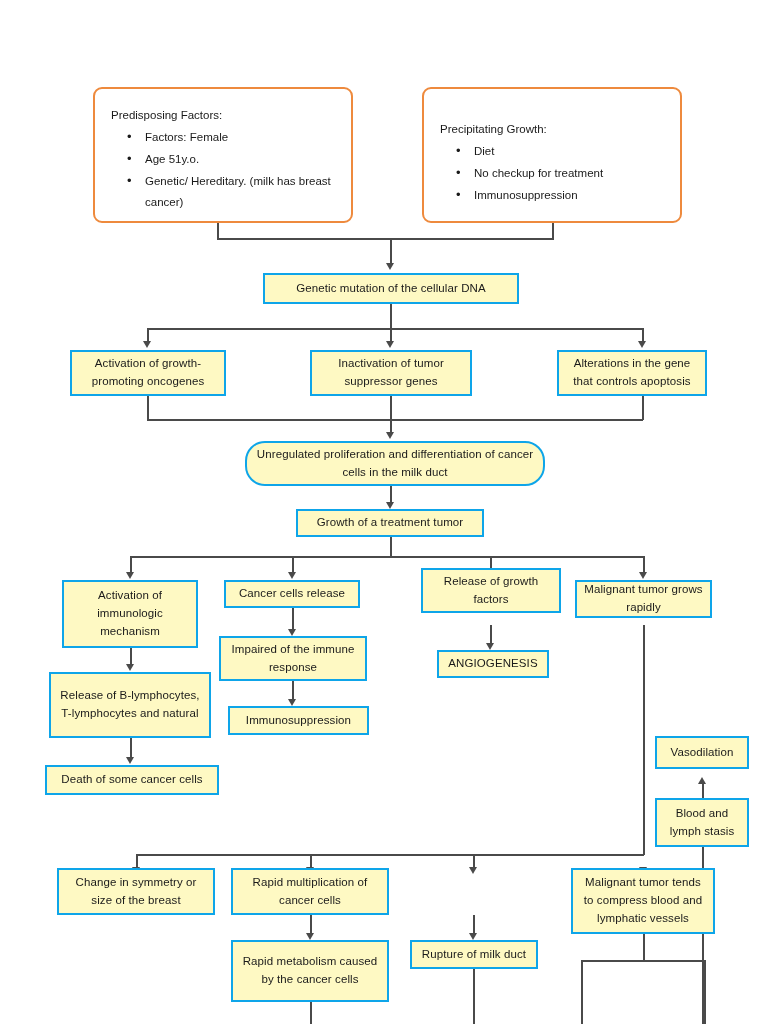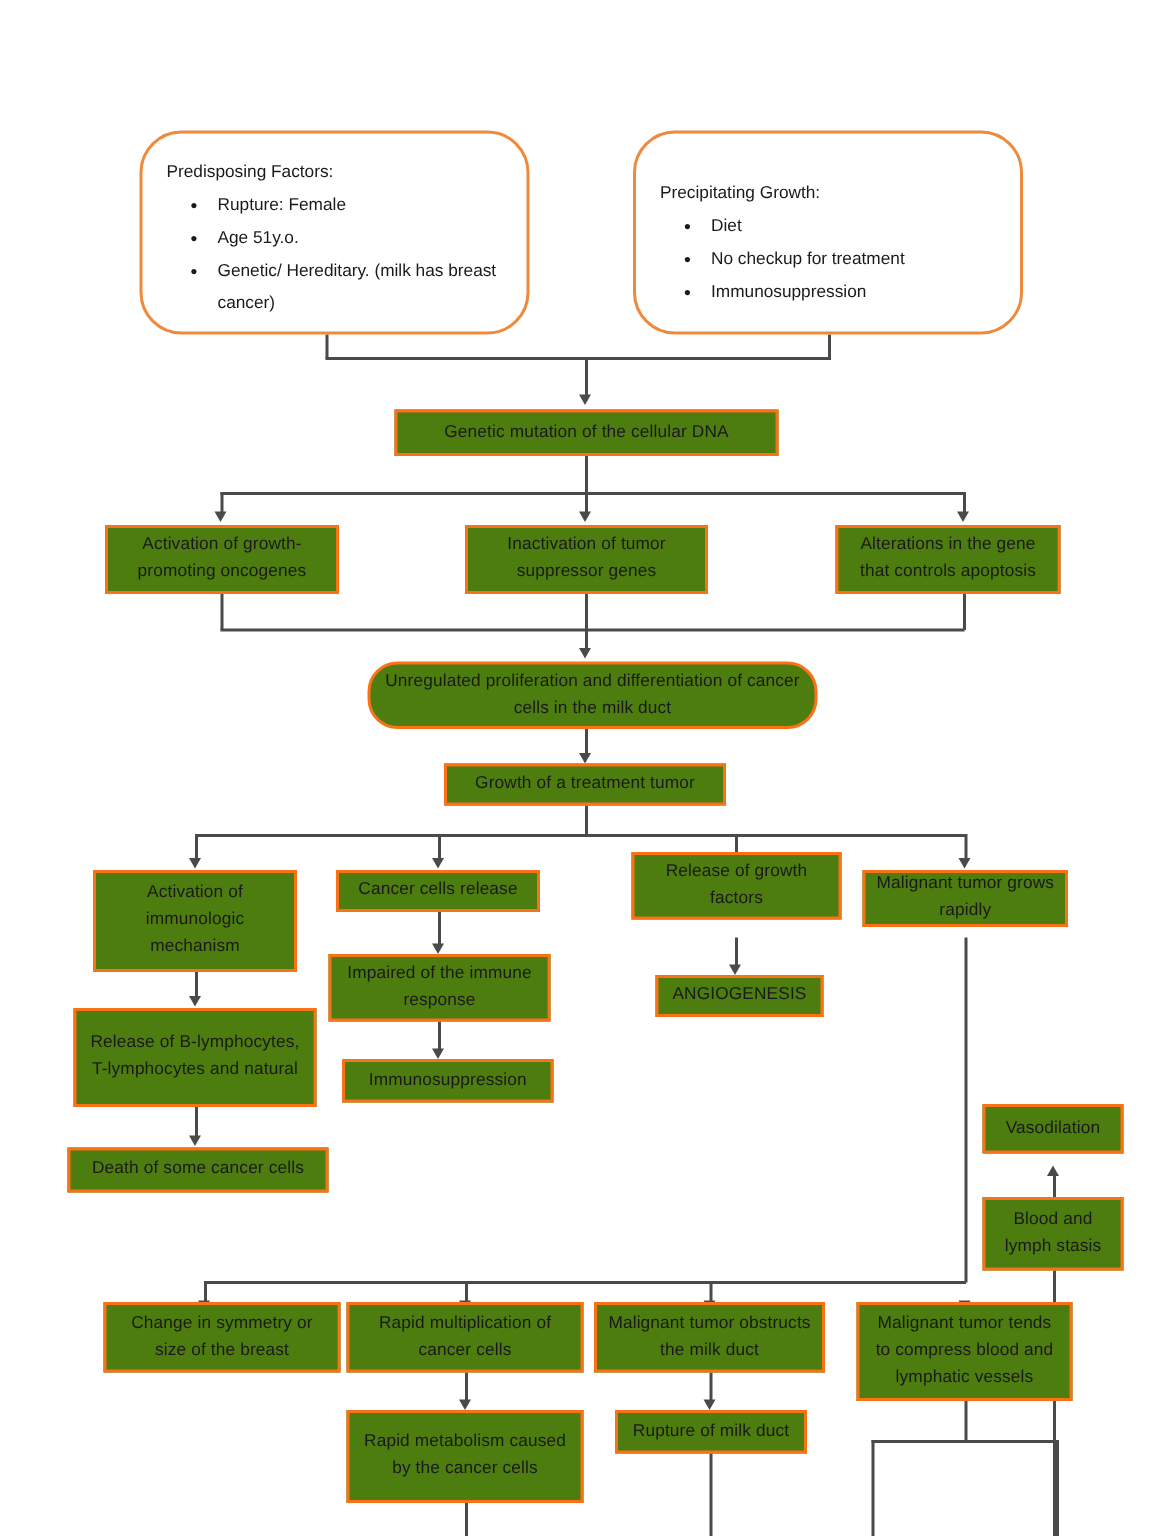--- a/index.html
+++ b/index.html
@@ -12,40 +12,40 @@
     width:768px;
     height:1024px;
     overflow:hidden;
     background:#ffffff;
   }
 
   
   .node{
     position:absolute;
     box-sizing:border-box;
-    background:#4d7c0f;
-    border:2px solid #f97316;
+    background:#fef9c3;
+    border:2px solid #0ea5e9;
     display:flex;
     align-items:center;
     justify-content:center;
     text-align:center;
     font-size:11.5px;
     line-height:1.55;
     padding:3px 6px;
     z-index:3;
     letter-spacing:.1px;
   }
 
   
   .card{
     position:absolute;
     box-sizing:border-box;
     background:#ffffff;
     border:2px solid #EE8A3D;
-    border-radius:28px;
+    border-radius:9px;
     z-index:3;
     padding:16px 14px 10px 16px;
     font-size:11.5px;
     line-height:1.75;
   }
   .card .card-title{font-size:11.5px;margin:0 0 2px 0;}
   .card ul{
     margin:0;
     padding-left:34px;
     list-style:none;
@@ -84,21 +84,21 @@
   }
 </style>
 </head>
 <body>
 
 <div id="canvas">
 
   <div class="card" style="left:93px;top:87px;width:260px;height:136px;">
     <div class="card-title">Predisposing Factors:</div>
     <ul>
-      <li>Rupture: Female</li>
+      <li>Factors: Female</li>
       <li>Age 51y.o.</li>
       <li>Genetic/ Hereditary. (milk has breast cancer)</li>
     </ul>
   </div>
 
   <div class="card" style="left:422px;top:87px;width:260px;height:136px;padding-top:30px;">
     <div class="card-title">Precipitating Growth:</div>
     <ul>
       <li>Diet</li>
       <li>No checkup for treatment</li>
@@ -184,23 +184,22 @@
 
   <div class="ln h" style="left:136px;top:854px;width:508px;"></div>
   <div class="ln v" style="left:136px;top:854px;height:14px;"></div>
   <div class="ln v" style="left:310px;top:854px;height:14px;"></div>
   <div class="ln v" style="left:473px;top:854px;height:14px;"></div>
   <div class="arrow" style="left:132px;top:867px;"></div>
   <div class="arrow" style="left:306px;top:867px;"></div>
   <div class="arrow" style="left:469px;top:867px;"></div>
   <div class="arrow" style="left:639px;top:867px;"></div>
 
-  <div class="node" style="left:57px;top:868px;width:158px;height:47px;margin-left:12px;">Change in symmetry or size of the breast</div>
+  <div class="node" style="left:57px;top:868px;width:158px;height:47px;">Change in symmetry or size of the breast</div>
   <div class="node" style="left:231px;top:868px;width:158px;height:47px;">Rapid multiplication of cancer cells</div>
-  <div class="node" style="left:396px;top:868px;width:154px;height:47px;">Malignant tumor obstructs the milk duct</div>
   <div class="node" style="left:571px;top:868px;width:144px;height:66px;">Malignant tumor tends to compress blood and lymphatic vessels</div>
 
   <div class="ln v" style="left:310px;top:915px;height:19px;"></div>
   <div class="arrow" style="left:306px;top:933px;"></div>
   <div class="node" style="left:231px;top:940px;width:158px;height:62px;">Rapid metabolism caused by the cancer cells</div>
   <div class="ln v" style="left:310px;top:1002px;height:22px;"></div>
 
   <div class="ln v" style="left:473px;top:915px;height:19px;"></div>
   <div class="arrow" style="left:469px;top:933px;"></div>
   <div class="node" style="left:410px;top:940px;width:128px;height:29px;">Rupture of milk duct</div>

